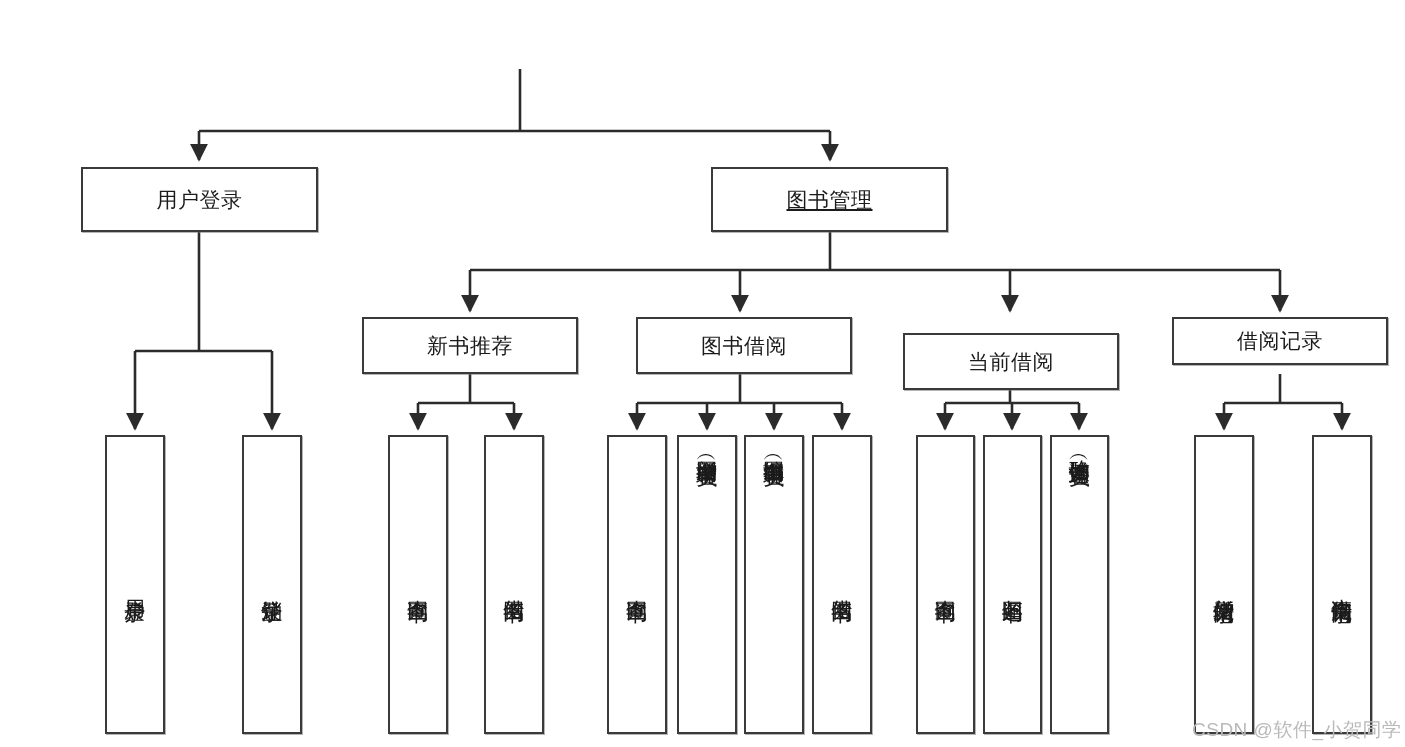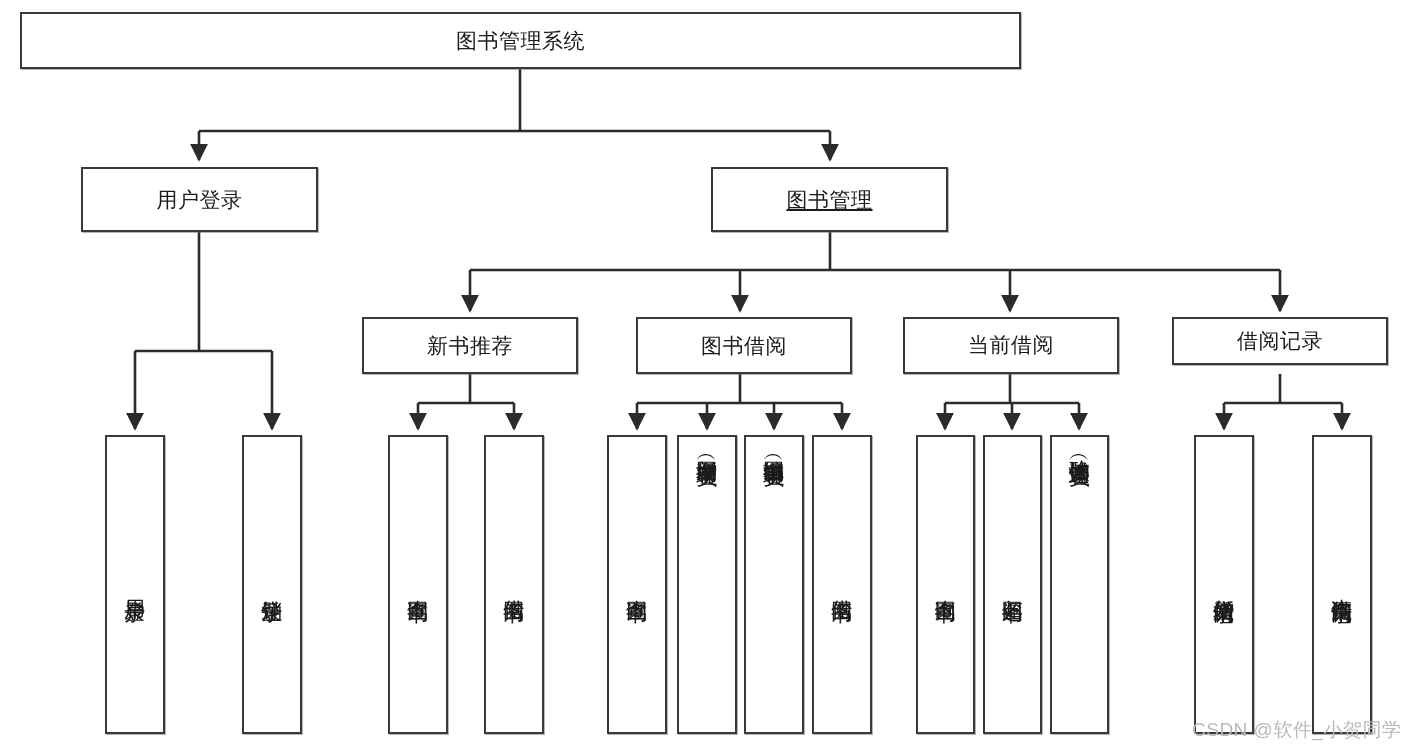--- a/index.html
+++ b/index.html
@@ -115,38 +115,35 @@
       <path d="M 1012 403 L 1012 429" marker-end="url(#arrow)"></path>
       <path d="M 1079 403 L 1079 429" marker-end="url(#arrow)"></path>
 
       <path d="M 1280 374 L 1280 403"></path>
       <path d="M 1224 403 L 1342 403"></path>
       <path d="M 1224 403 L 1224 429" marker-end="url(#arrow)"></path>
       <path d="M 1342 403 L 1342 429" marker-end="url(#arrow)"></path>
     </g>
   </svg>
 
-  <div class="node horiz" style="left: 20px; top: 12px; width: 1001px; height: 57px;">
-    <span class="label">图书管理系统</span>
-  </div>
 
   <div class="node horiz" style="left: 81px; top: 167px; width: 237px; height: 65px;">
     <span class="label">用户登录</span>
   </div>
   <div class="node horiz" style="left: 711px; top: 167px; width: 237px; height: 65px; text-decoration: underline;">
     <span class="label">图书管理</span>
   </div>
 
   <div class="node horiz" style="left: 362px; top: 317px; width: 216px; height: 57px;">
     <span class="label">新书推荐</span>
   </div>
   <div class="node horiz" style="left: 636px; top: 317px; width: 216px; height: 57px;">
     <span class="label">图书借阅</span>
   </div>
-  <div class="node horiz" style="left: 903px; top: 317px; width: 216px; height: 57px; font-family: Liberation Serif, serif;">
+  <div class="node horiz" style="left: 903px; top: 333px; width: 216px; height: 57px;">
     <span class="label">当前借阅</span>
   </div>
   <div class="node horiz" style="left: 1172px; top: 317px; width: 216px; height: 48px;">
     <span class="label">借阅记录</span>
   </div>
 
   <div class="node vert mid" style="left: 105px; top: 435px; width: 60px; height: 299px;">
     <span class="label">用户登录</span>
   </div>
   <div class="node vert mid" style="left: 242px; top: 435px; width: 60px; height: 299px;">

